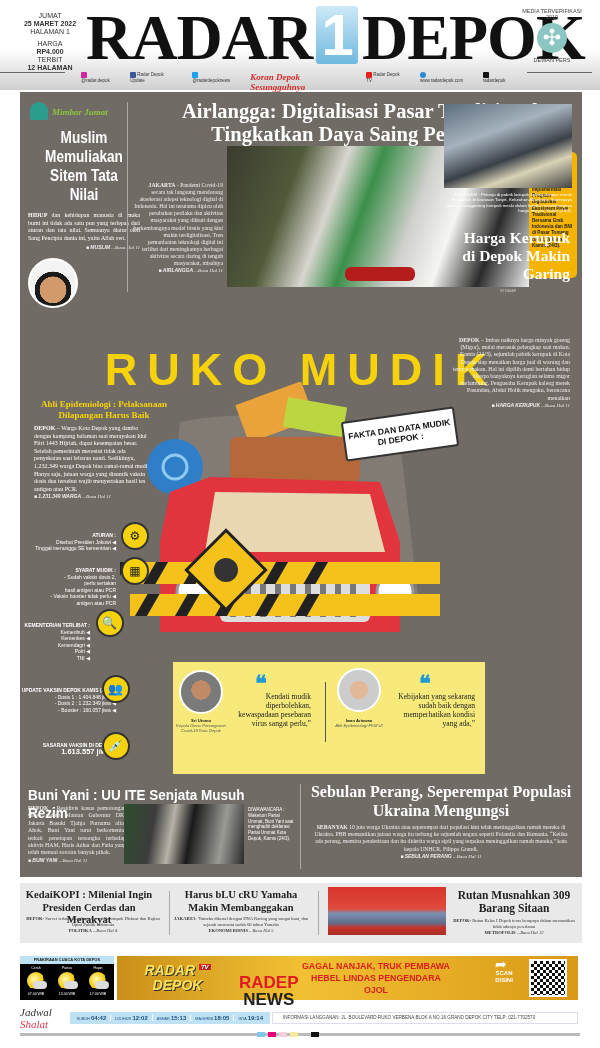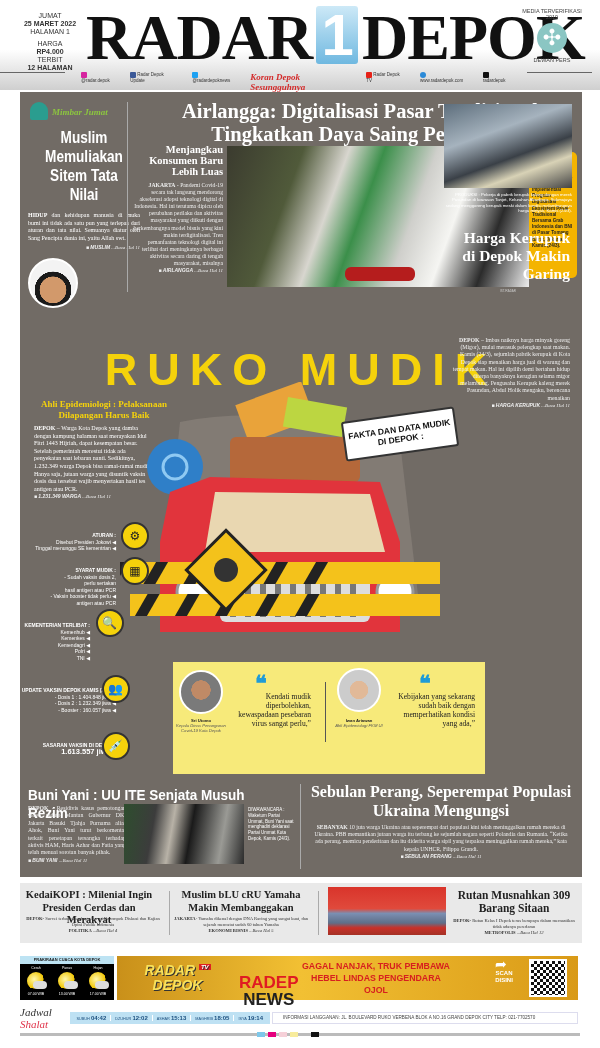--- a/index.html
+++ b/index.html
@@ -143,21 +143,20 @@
     <p><b>HIDUP</b> <span>dan kehidupan manusia di muka bumi ini tidak ada satu pun yang terlepas dari aturan dan tata nilai. Semuanya diatur oleh Sang Pencipta dunia ini, yaitu Allah swt.</span></p>
     <div class="readmore">■ <b>MUSLIM</b> <span>...Baca Hal 11</span></div>
     <div class="author">
       <div class="avatar"></div>
 
     </div>
   </article>
   <div class="vsep" style="left:107px;top:10px;height:190px"></div>
 
   <h1 class="airl-title">Airlangga: Digitalisasi Pasar Tradisional Tingkatkan Daya Saing Pedagang</h1>
-  <h3 class="airl-sub">Menjangkau Konsumen Baru Lebih Luas</h3>
   <p class="airl-body"><b>JAKARTA</b><span> - Pandemi Covid-19 secara tak langsung mendorong akselerasi adopsi teknologi digital di Indonesia. Hal ini terutama dipicu oleh perubahan perilaku dan aktivitas masyarakat yang diikuti dengan berkembangnya model bisnis yang kini makin terdigitalisasi. Tren pemanfaatan teknologi digital ini terlihat dari meningkatnya berbagai aktivitas secara daring di tengah masyarakat, misalnya</span><br><span class="readmore" style="display:inline">■ <b>AIRLANGGA</b> <span>...Baca Hal 11</span></span></p>
   <div class="airl-photo">
       <div class="chili"></div>
     </div>
   <div class="airl-caption">TINJAU : Menko Bidang Perekonomian, Airlangga Hartarto saat meninjau Implementasi Program Digitalisasi Ekosistem Pasar Tradisional Bersama Grab Indonesia dan BNI di Pasar Tomang Barat, Jakarta, Kamis (24/3).</div>
   <div class="credit" style="left:480px;top:197px">IST/RADAR</div>
 
   <div class="headline-big h2">RUKO MUDIK</div>
 
   <h3 class="epi-title">Ahli Epidemiologi : Pelaksanaan Dilapangan Harus Baik</h3>
@@ -272,21 +271,21 @@
   <div class="vsep" style="left:280px;top:692px;height:85px"></div>
 
   <h2 class="ukr-title">Sebulan Perang, Seperempat Populasi Ukraina Mengungsi</h2>
   <p class="ukr-body"><b>SEBANYAK</b><span> 10 juta warga Ukraina atau seperempat dari populasi kini telah meninggalkan rumah mereka di Ukraina. PBB memantikan jutaan warga itu terbang ke sejumlah negara seperti Polandia dan Rumania. “Ketika ada perang, memicu penderitaan dan itu diderita warga sipil yang terpaksa meninggalkan rumah mereka,” kata kepala UNHCR, Filippo Grandi.</span><br><span class="readmore" style="display:inline">■ <b>SEBULAN PERANG</b> <span>...Baca Hal 11</span></span></p>
 </section>
 
 <section class="teaser">
   <div class="t-title" style="left:2px;top:6px;width:134px">KedaiKOPI : Milenial Ingin Presiden Cerdas dan Merakyat</div>
   <div class="t-body" style="left:6px;top:33px;width:134px"><b>DEPOK</b><span>- Survei terbaru Lembaga Survei Kelompok Diskusi dan Kajian Opini Publik Indonesia</span><br><b>POLITIKA</b> <i>...Baca Hal 4</i></div>
   <div class="vsep" style="left:149px;top:8px;height:44px"></div>
-  <div class="t-title" style="left:156px;top:6px;width:130px">Muslim bLU cRU Yamaha Makin Membanggakan</div>
+  <div class="t-title" style="left:156px;top:6px;width:130px">Harus bLU cRU Yamaha Makin Membanggakan</div>
   <div class="t-body" style="left:152px;top:33px;width:138px"><b>JAKARTA</b><span>- Yamaha dikenal dengan DNA Racing yang sangat kuat, dan sejarah mencatat sudah 60 tahun Yamaha</span><br><b>EKONOMI BISNIS</b> <i>...Baca Hal 5</i></div>
   <div class="vsep" style="left:298px;top:8px;height:44px"></div>
   <div class="t-photo"></div>
   <div class="t-title" style="left:432px;top:6px;width:124px;font-size:11.5px">Rutan Musnahkan 309 Barang Sitaan</div>
   <div class="t-body" style="left:432px;top:35px;width:124px"><b>DEPOK</b><span>- Rutan Kelas I Depok terus berupaya dalam memastikan tidak adanya peredaran</span><br><b>METROPOLIS</b> <i>...Baca Hal 12</i></div>
 </section>
 
 <div class="weather">
   <div class="head">PRAKIRAAN CUACA KOTA DEPOK</div>
   <div class="w-item" style="left:1px">

